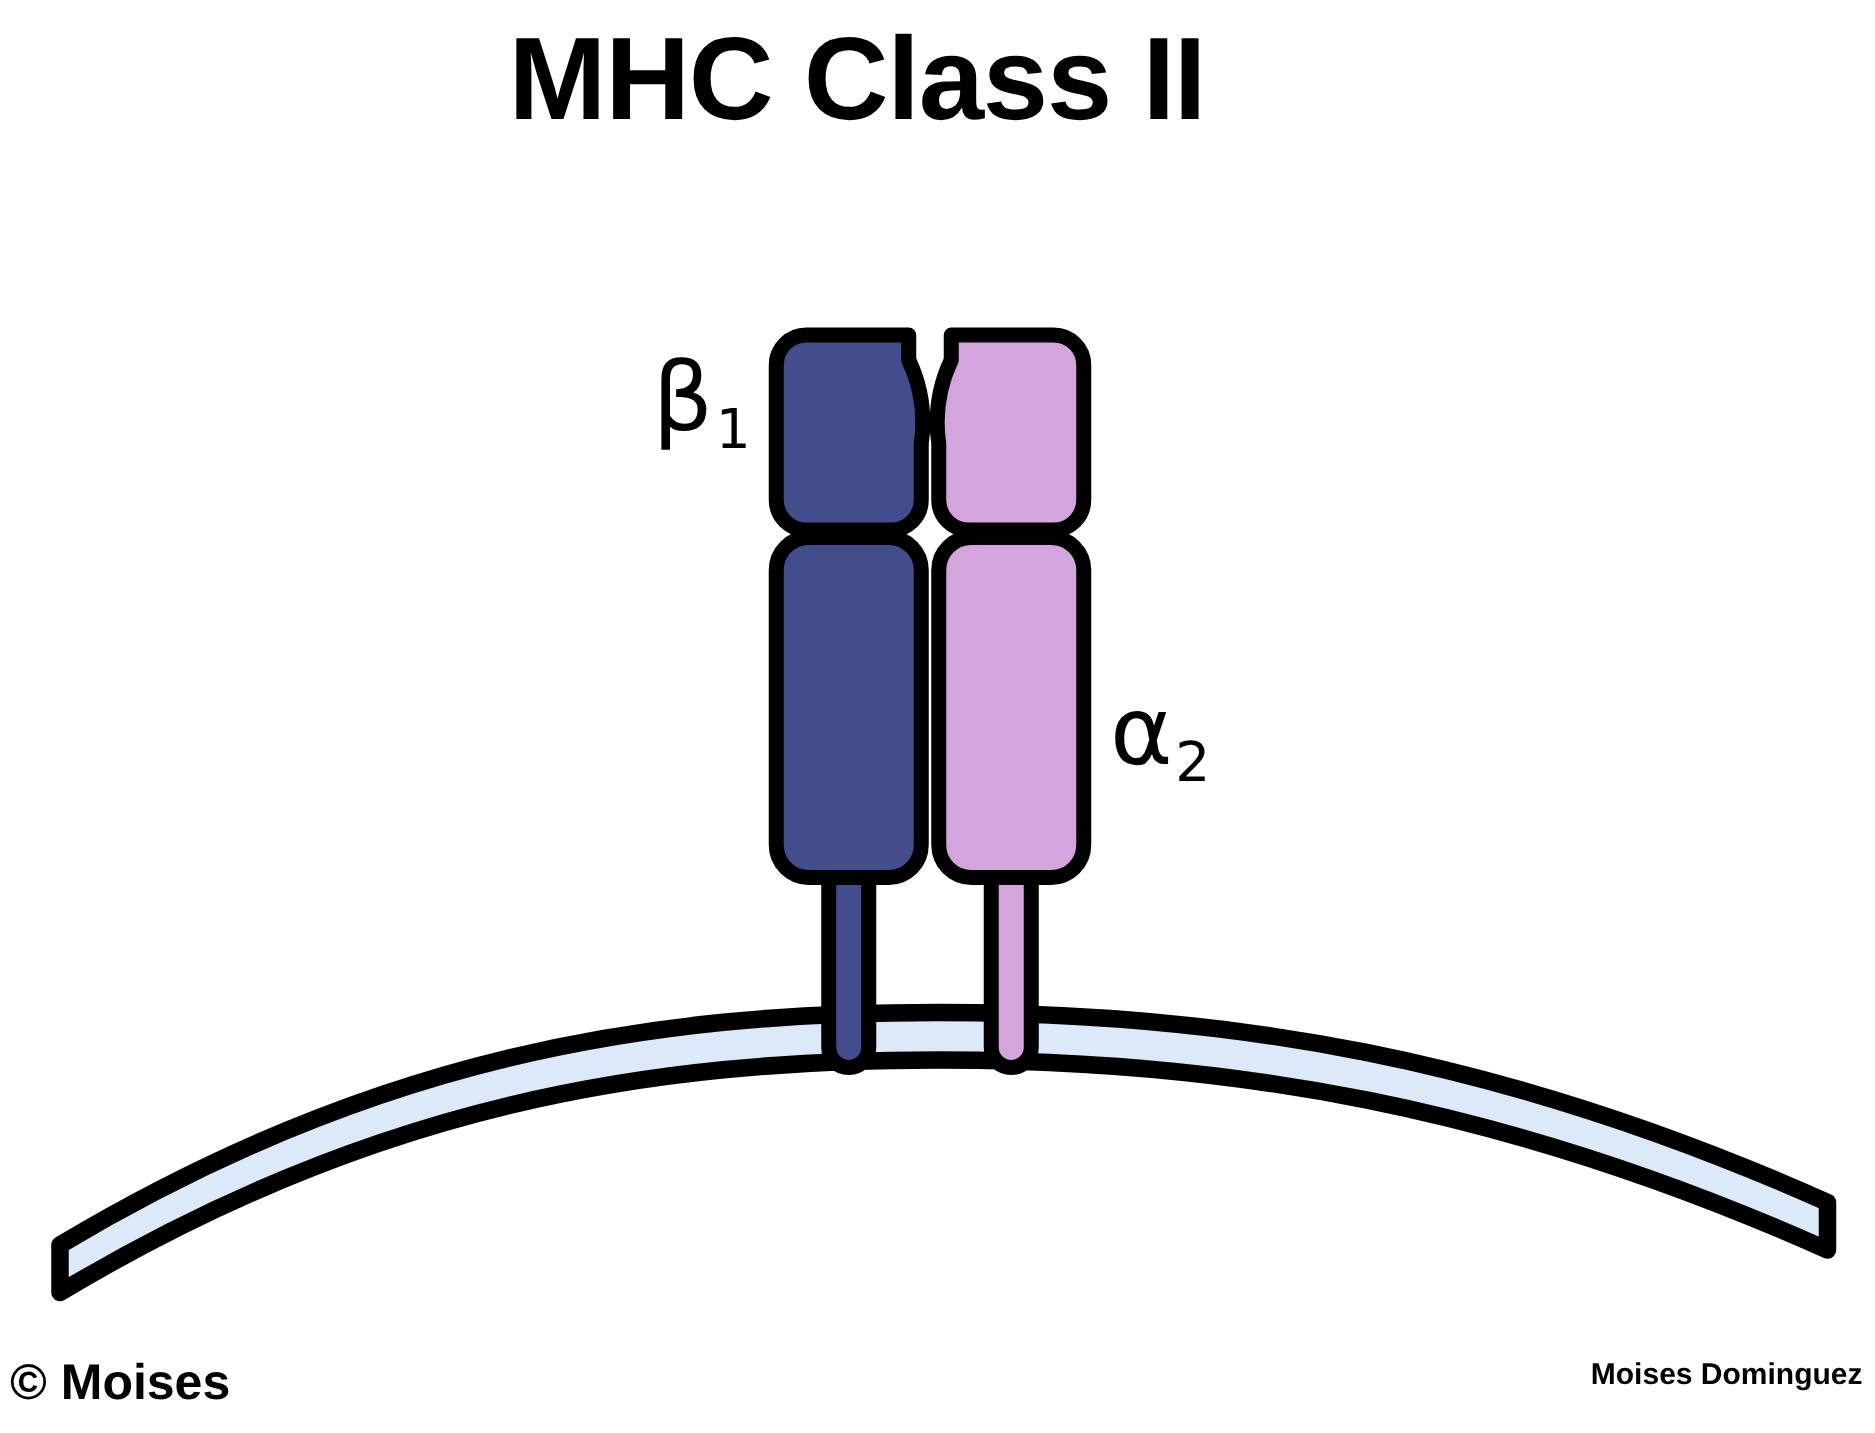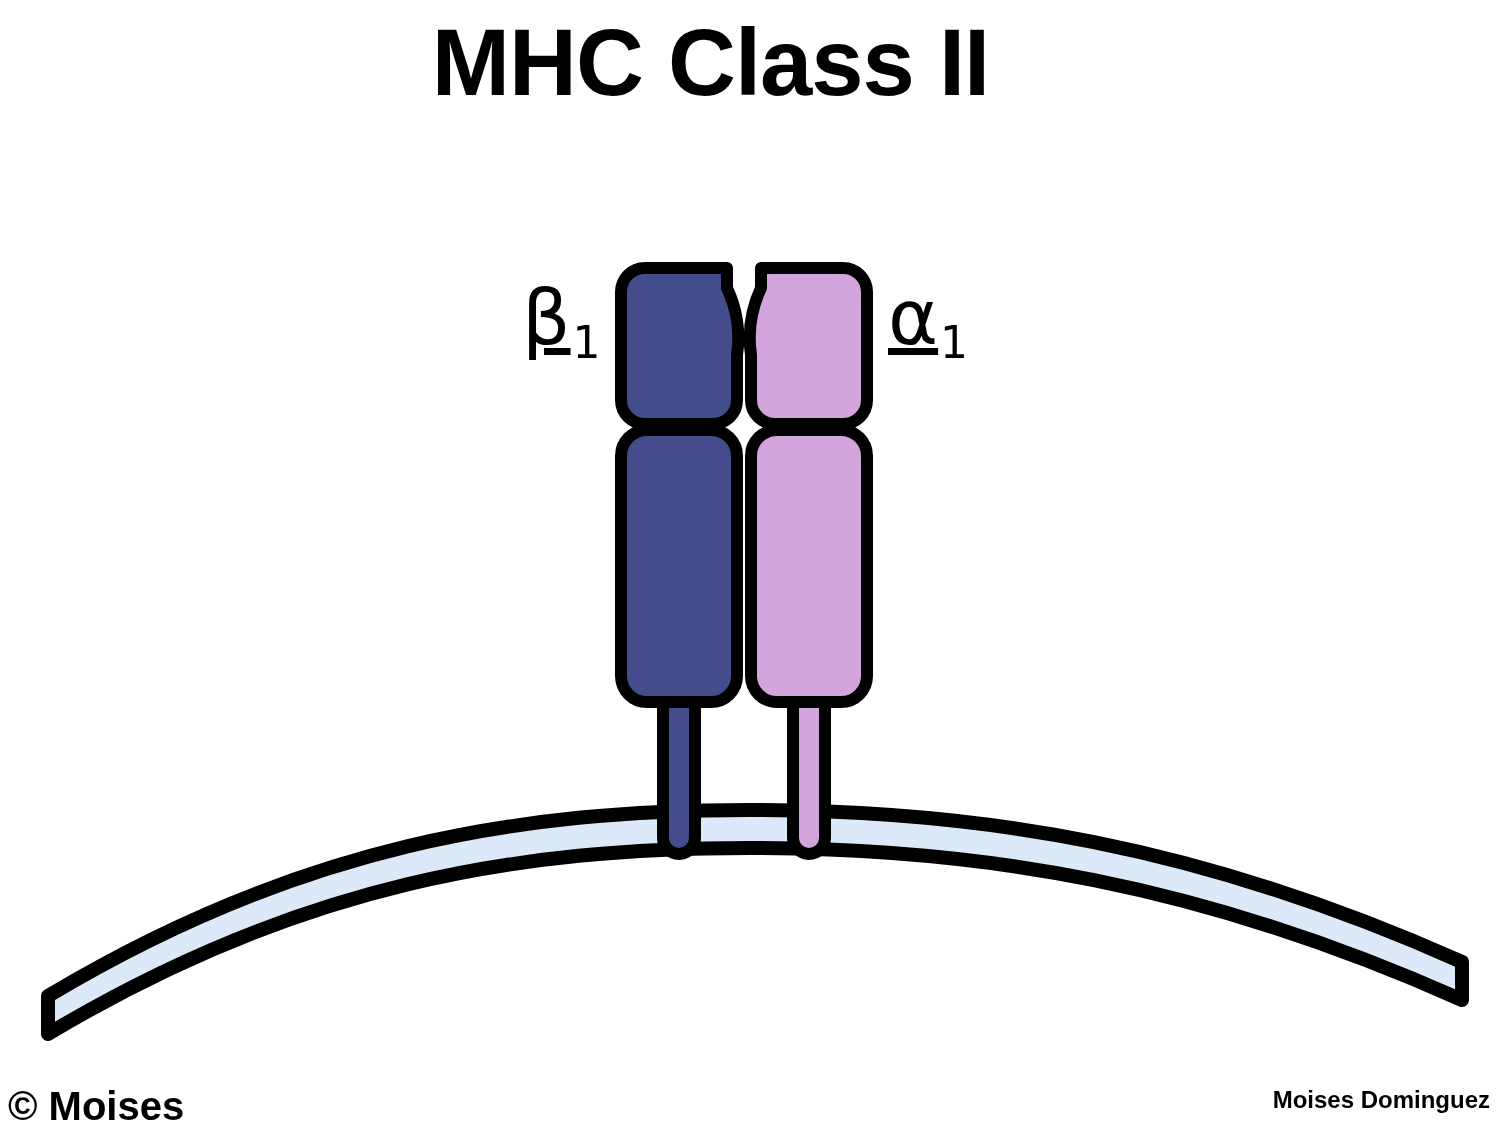--- a/index.html
+++ b/index.html
@@ -28,21 +28,20 @@
     top: 8px;
     width: 1371px;
     text-align: center;
     font-family: "Liberation Sans", sans-serif;
     font-weight: bold;
     font-size: 94px;
     line-height: 110px;
     letter-spacing: -1px;
     color: #000000;
     white-space: pre;
-    margin-left: 25px;
   }
 
   .credit {
     position: absolute;
     font-family: "Liberation Sans", sans-serif;
     font-weight: bold;
     color: #000000;
     white-space: pre;
   }
   .credit-left {
@@ -58,21 +57,20 @@
     line-height: 36px;
   }
 
   .greek-label {
     position: absolute;
     font-family: "DejaVu Sans", sans-serif;
     font-size: 76px;
     line-height: 80px;
     color: #000000;
     white-space: nowrap;
-    text-decoration: underline;
   }
   .greek-label sub {
     font-size: 44px;
     vertical-align: baseline;
     position: relative;
     top: 14px;
     left: 2px;
   }
 
   .label-b1 { left: 522px; top: 278px; }
@@ -140,21 +138,21 @@
                L 843,424
                A 24,24 0 0 0 867,400
                L 867,292
                A 24,24 0 0 0 843,268 Z" fill="#d4a5dd" stroke="#000000" stroke-width="12" stroke-linejoin="round"></path>
     </g>
 
   </svg>
 
   <div class="greek-label label-b1"><span>β</span><sub>1</sub></div>
 
-  <div class="greek-label label-a1"><span>α</span><sub>1</sub></div>
 
 
+  <div class="greek-label label-a2"><span>α</span><sub>2</sub></div>
 
   <div class="credit credit-left">© Moises</div>
 
   <div class="credit credit-right">Moises Dominguez</div>
 
 </div>
 
 </body></html>

